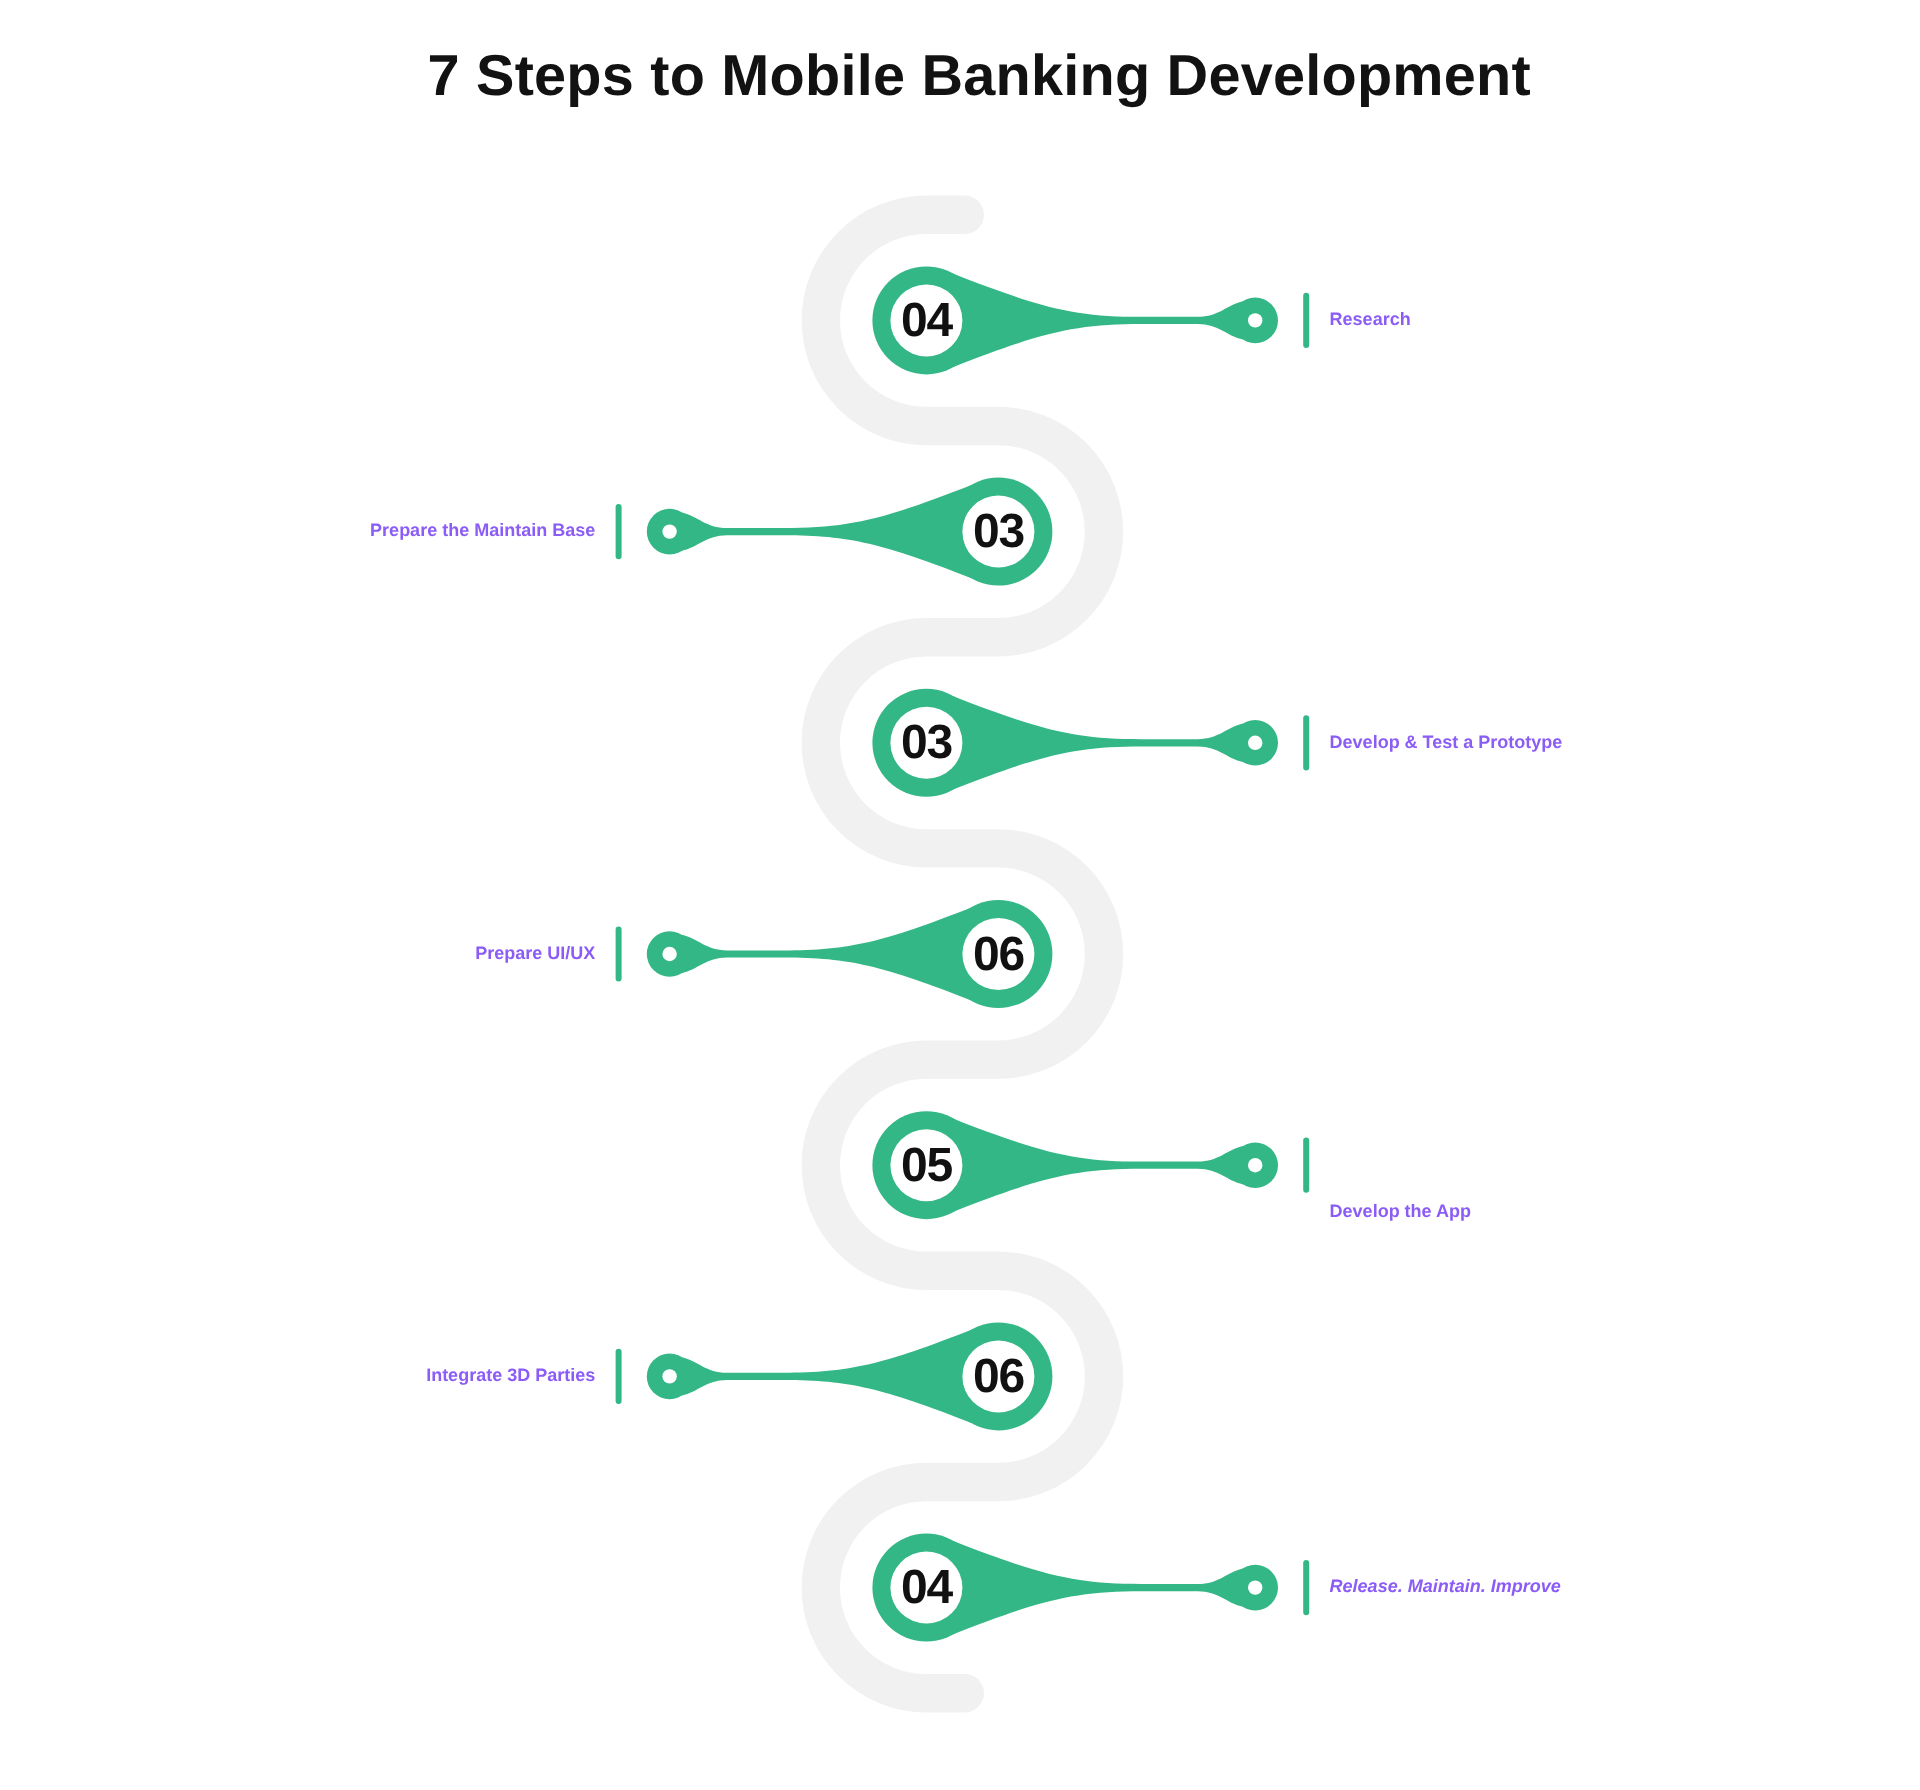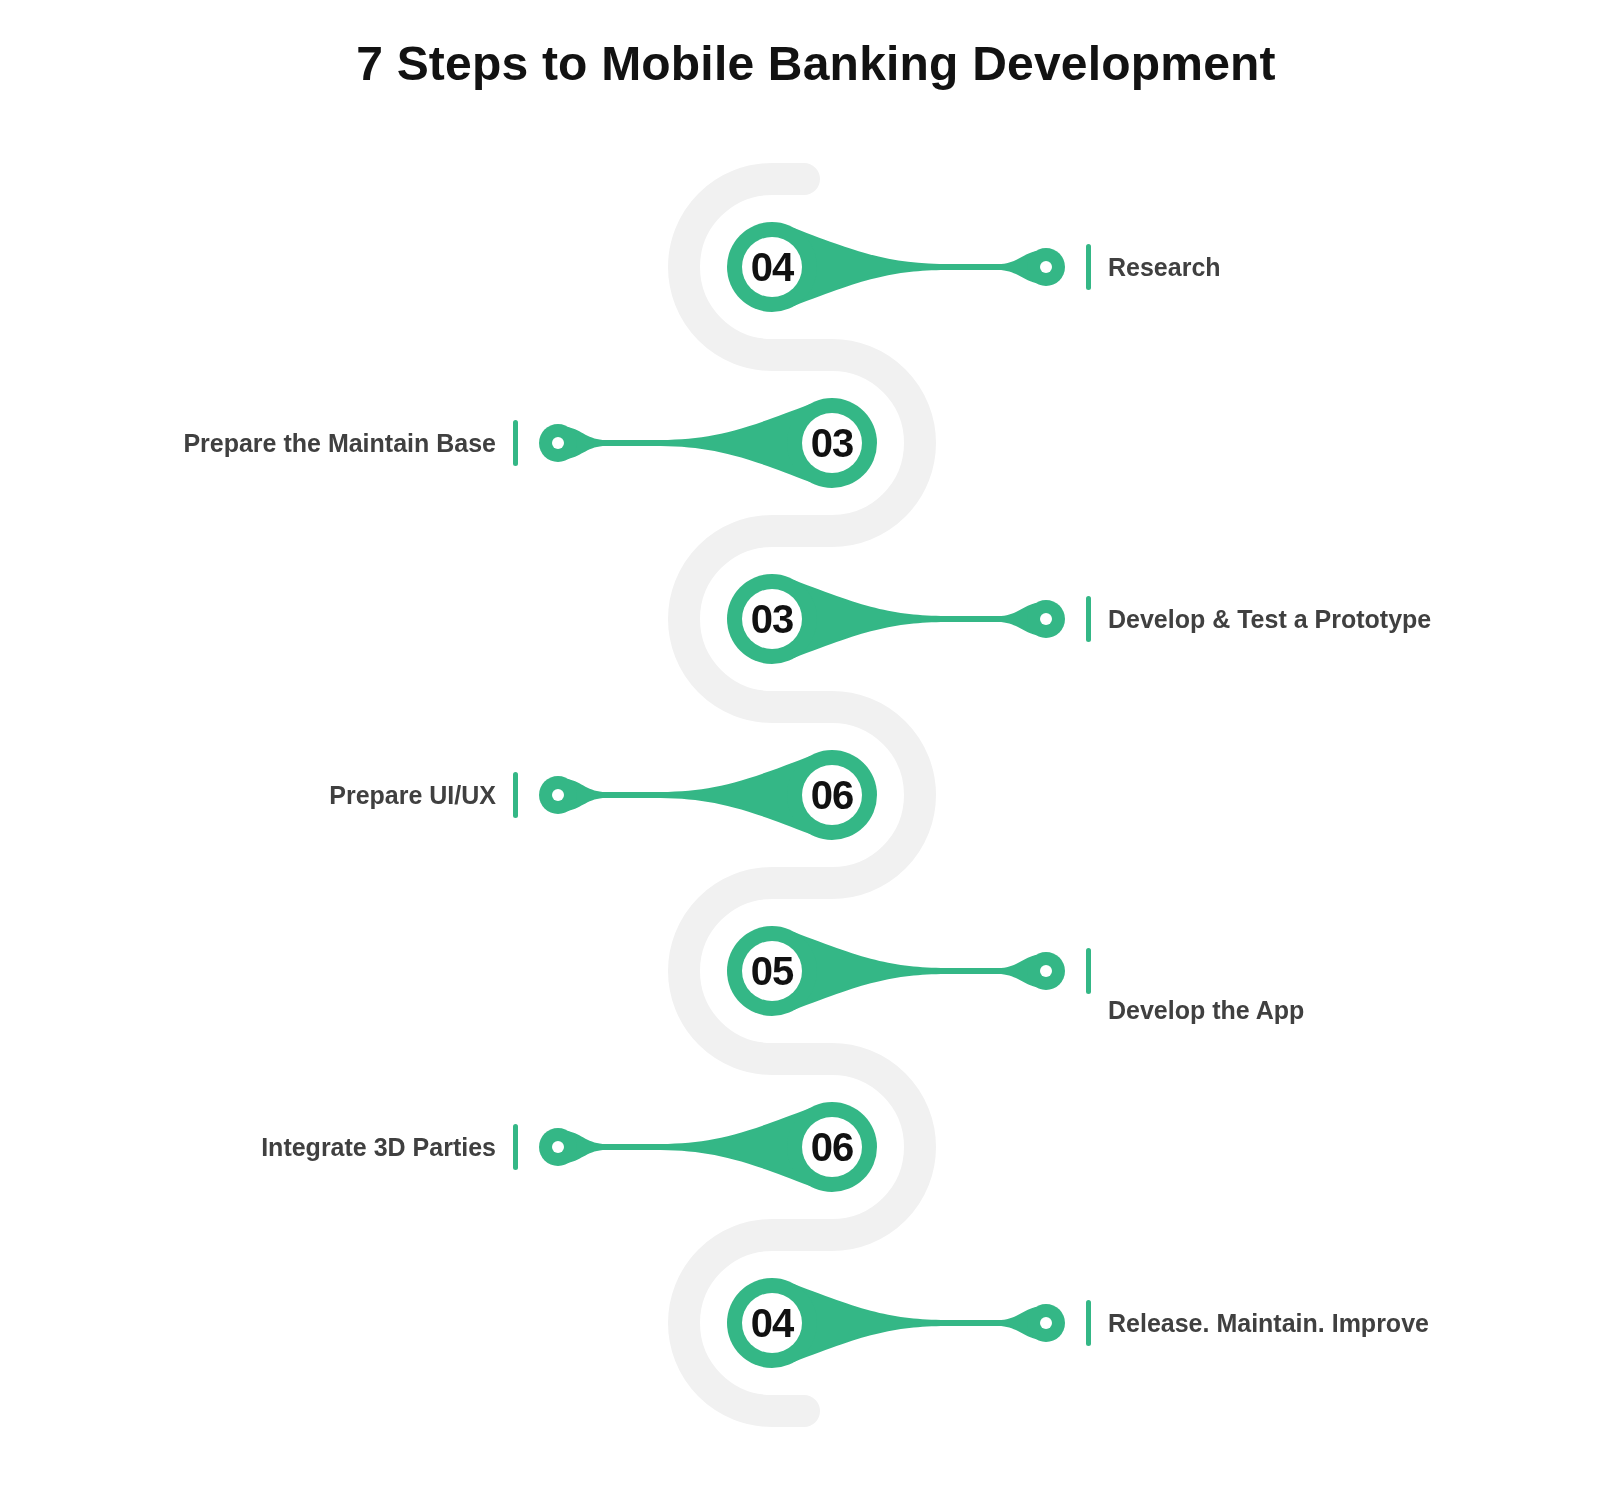--- a/index.html
+++ b/index.html
@@ -16,21 +16,21 @@
   }
   svg.stage{position:absolute;left:0;top:0;}
   .num{
     position:absolute;width:96px;height:50px;line-height:50px;
     text-align:center;font-size:40px;font-weight:700;color:#111111;
     letter-spacing:-1px;
   }
   .accent-bar{position:absolute;width:5px;height:46px;border-radius:3px;}
   .step-label{
     position:absolute;height:34px;line-height:34px;
-    font-size:25px;font-weight:700;color:#404040;white-space:nowrap;
+    font-size:15px;font-weight:700;color:#8b5cf6;white-space:nowrap;
   }
 </style>
 </head>
 <body>
 
 <div class="canvas">
   <div class="title">7 Steps to Mobile Banking Development</div>
 
   <svg class="stage" width="1600" height="1492" viewBox="0 0 1600 1492">
     <path id="track" fill="none" stroke-width="32" stroke-linecap="round" d="M 788 179 L 756 179
@@ -108,15 +108,15 @@
       <div class="accent-bar" style="background: rgb(52, 183, 134); top: 772px; left: 497px;"></div>
       <div class="step-label" style="top: 778px; right: 1120px;">Prepare UI/UX</div>
       <div class="num" style="left: 708px; top: 946px;">05</div>
       <div class="accent-bar" style="background: rgb(52, 183, 134); top: 948px; left: 1070px;"></div>
       <div class="step-label" style="top: 954px; left: 1092px; margin-top: 39px;">Develop the App</div>
       <div class="num" style="left: 768px; top: 1122px;">06</div>
       <div class="accent-bar" style="background: rgb(52, 183, 134); top: 1124px; left: 497px;"></div>
       <div class="step-label" style="top: 1130px; right: 1120px;">Integrate 3D Parties</div>
       <div class="num" style="left: 708px; top: 1298px;">04</div>
       <div class="accent-bar" style="background: rgb(52, 183, 134); top: 1300px; left: 1070px;"></div>
-      <div class="step-label" style="top: 1306px; left: 1092px;">Release. Maintain. Improve</div>
+      <div class="step-label" style="top: 1306px; left: 1092px; font-style: italic;">Release. Maintain. Improve</div>
     </div>
 </div>
 
 </body></html>

